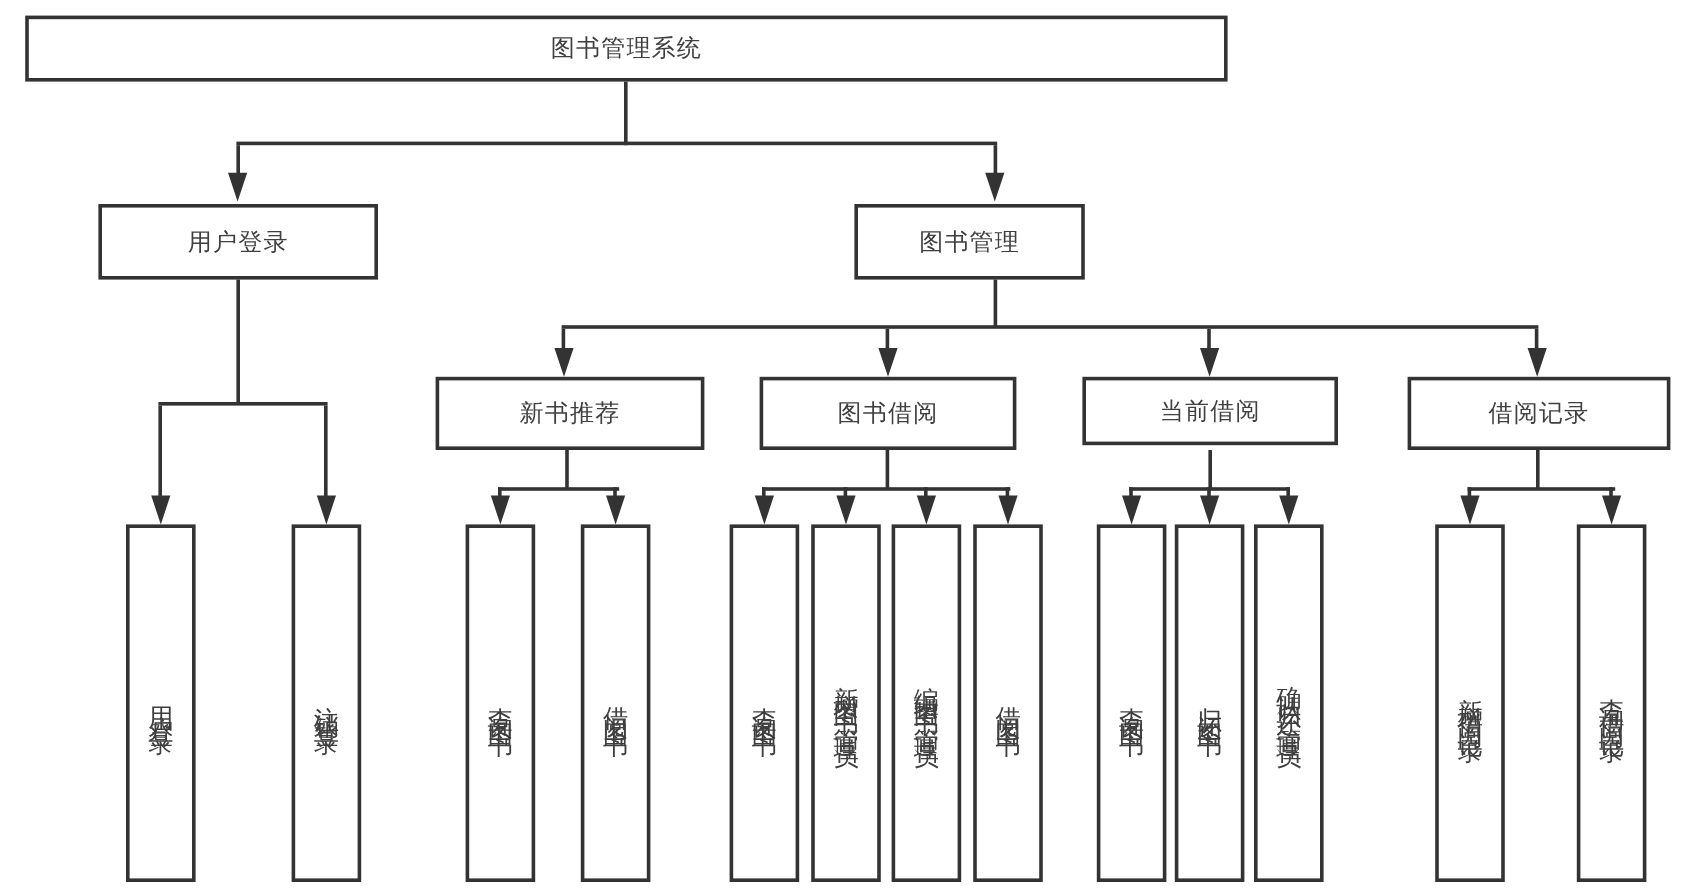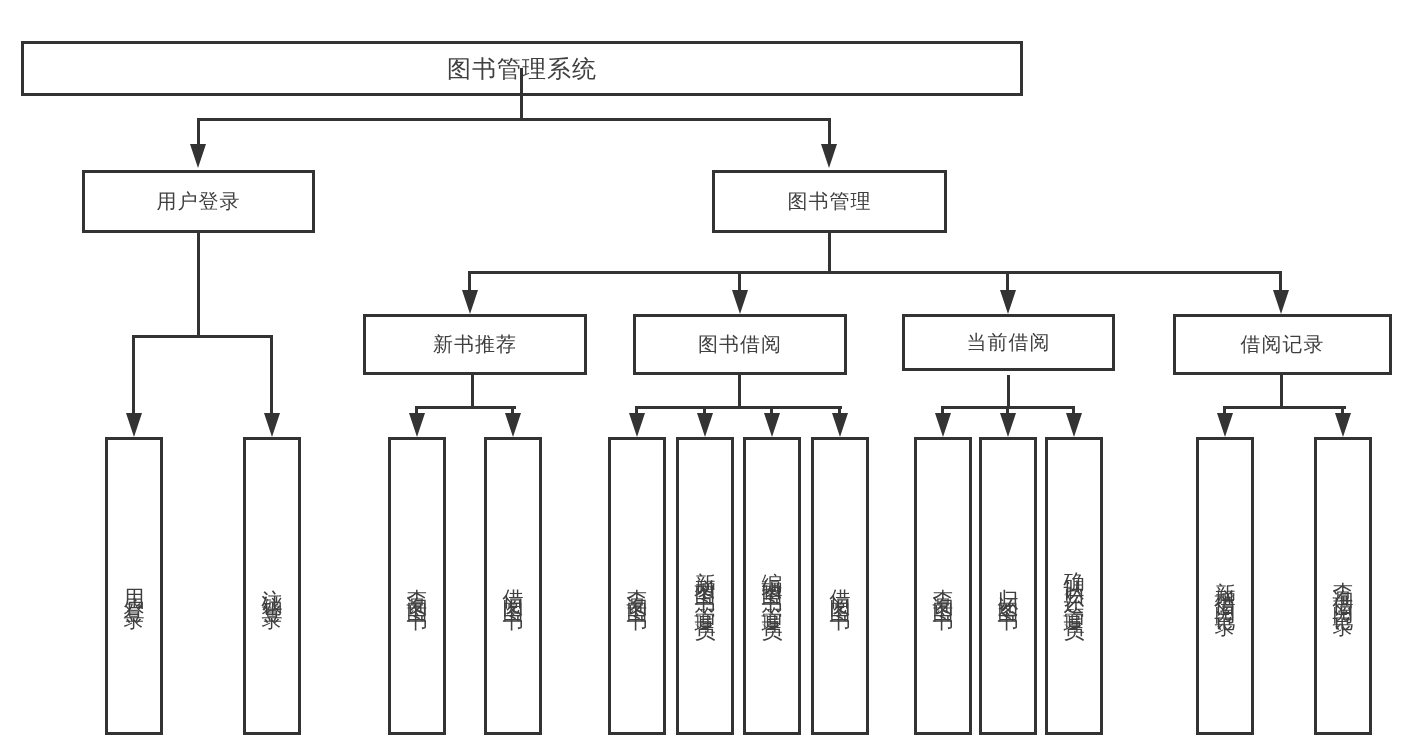--- a/index.html
+++ b/index.html
@@ -14,40 +14,40 @@
     position:absolute;
     box-sizing:border-box;
     border:3px solid #333;
     background:#fff;
     display:flex;
     align-items:center;
     justify-content:center;
     color:#3f3f3f;
   }
   .hbox{font-size:20px;letter-spacing:1px;white-space:nowrap;}
-  .rootbox{font-size:24px;margin-top:28px;}
+  .rootbox{font-size:20px;}
   .vbox span{
     writing-mode:vertical-lr;
     text-orientation:mixed;
     white-space:nowrap;
     font-size:21px;
     letter-spacing:7px;
     color:#3f3f3f;
   }
   .line{position:absolute;background:#333;}
   .arrow{
     position:absolute;width:0;height:0;
     border-left:8px solid transparent;
     border-right:8px solid transparent;
     border-top:24px solid #333;
   }
   
   .p-root{left:21px;top:13px;width:1002px;height:55px;}
   .p-userlogin{left:82px;top:170px;width:233px;height:63px;}
-  .p-bookmgmt{left:712px;top:170px;width:235px;height:63px;}
+  .p-bookmgmt{left:712px;top:170px;width:192px;height:63px;}
   .p-newbook{left:363px;top:314px;width:224px;height:61px;}
   .p-bookborrow{left:633px;top:314px;width:214px;height:61px;}
   .p-curborrow{left:902px;top:314px;width:213px;height:57px;}
   .p-borrowrec{left:1173px;top:314px;width:219px;height:61px;}
   .leaf{top:437px;width:58px;height:298px;}
   .p-l1{left:105px;} .p-l2{left:243px;}
   .p-l3{left:388px;} .p-l4{left:484px;}
   .p-l5{left:608px;} .p-l6{left:676px;} .p-l7{left:743px;} .p-l8{left:811px;}
   .p-l9{left:914px;} .p-l10{left:979px;} .p-l11{left:1045px;}
   .p-l12{left:1196px;} .p-l13{left:1314px;}

